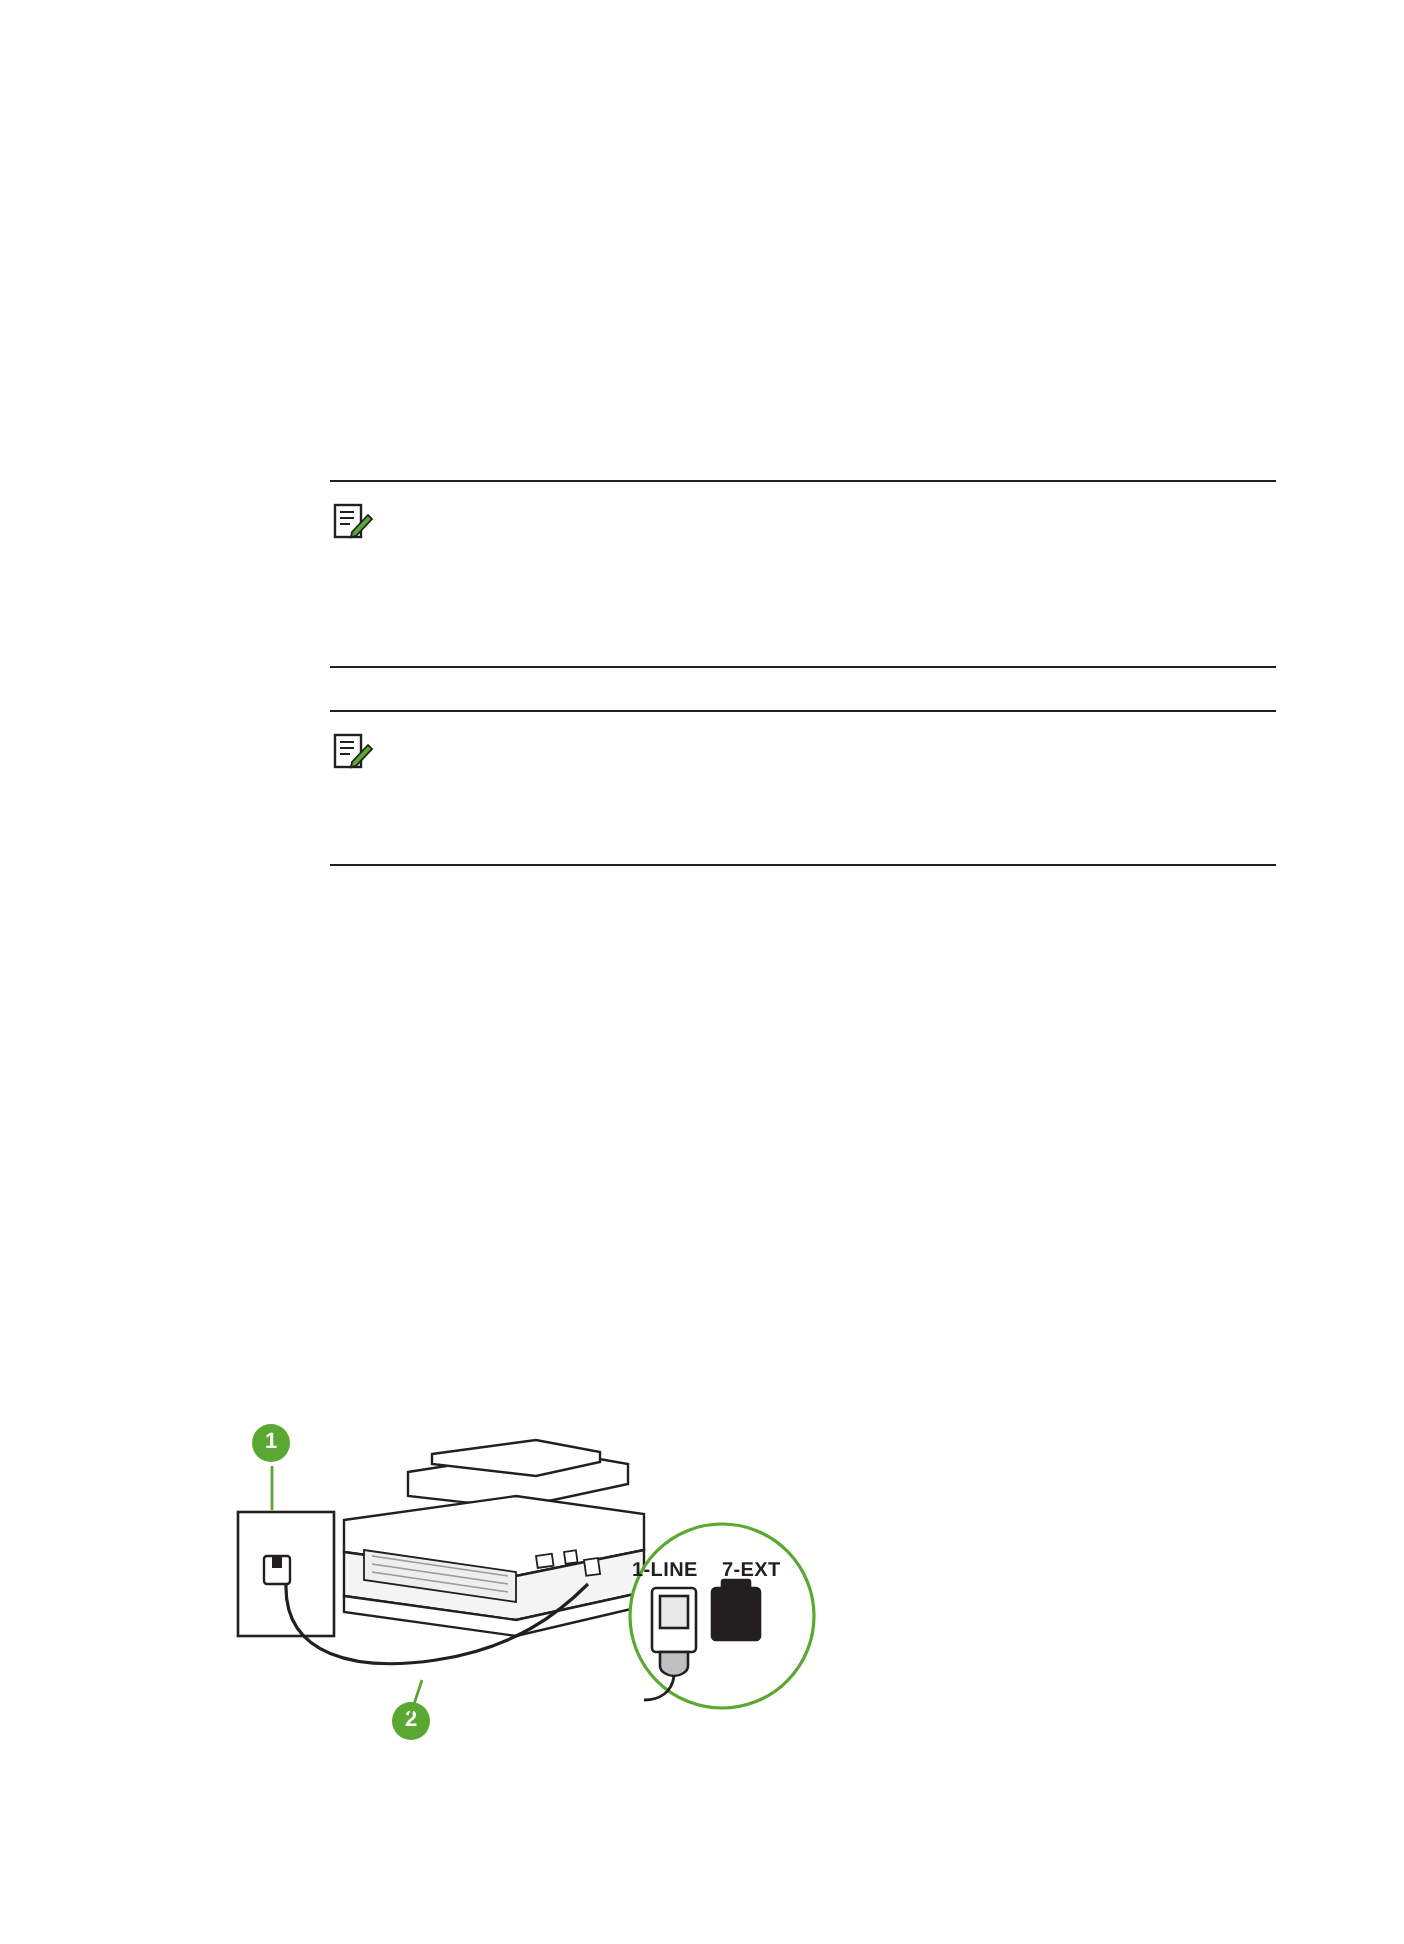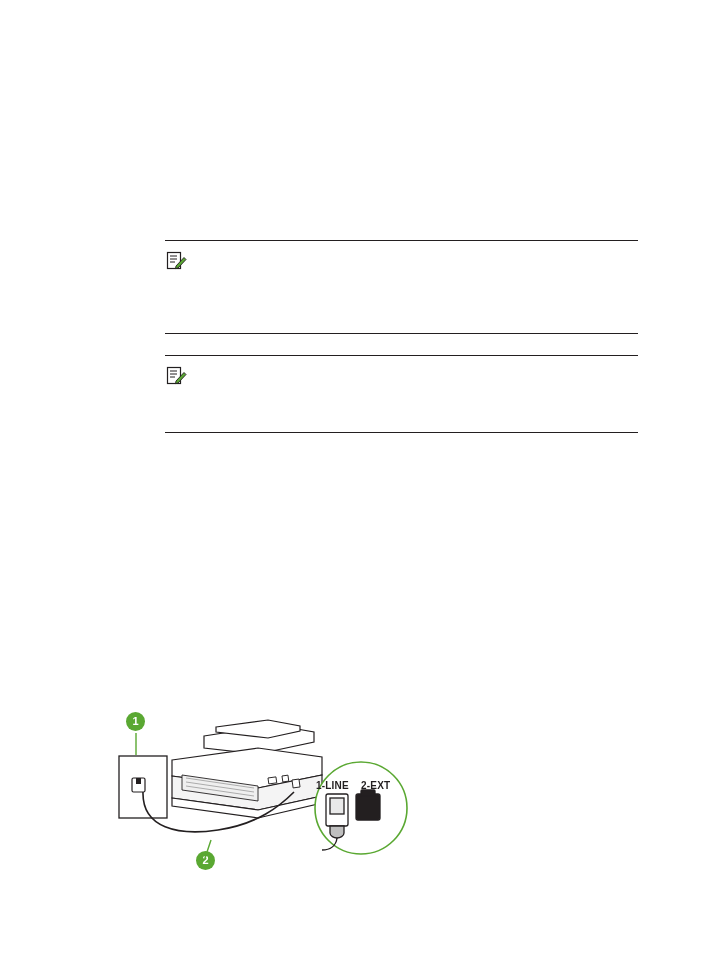--- a/index.html
+++ b/index.html
@@ -190,16 +190,16 @@
 
       <g stroke="#231f20" stroke-width="1.3">
         <rect x="248" y="94" width="24" height="26" rx="2" fill="#231f20"></rect>
         <rect x="253" y="90" width="14" height="6" rx="1" fill="#231f20"></rect>
       </g>
 
       <path d="M229 138 C 228 146, 222 150, 214 150" stroke="#231f20" stroke-width="1.4" fill="none"></path>
     </svg>
 
     <div class="port-label" id="label-1line">1-LINE</div>
-    <div class="port-label" id="label-2ext">2-EXT</div>
+    <div class="port-label" id="label-2ext">7-EXT</div>
   </div>
 
 </div>
 
 </body></html>

